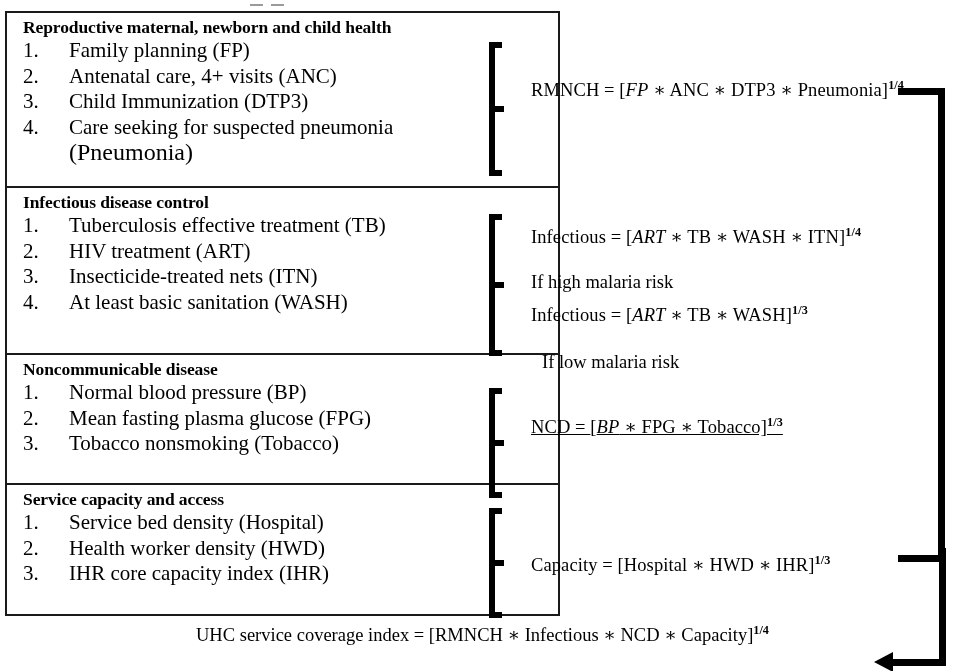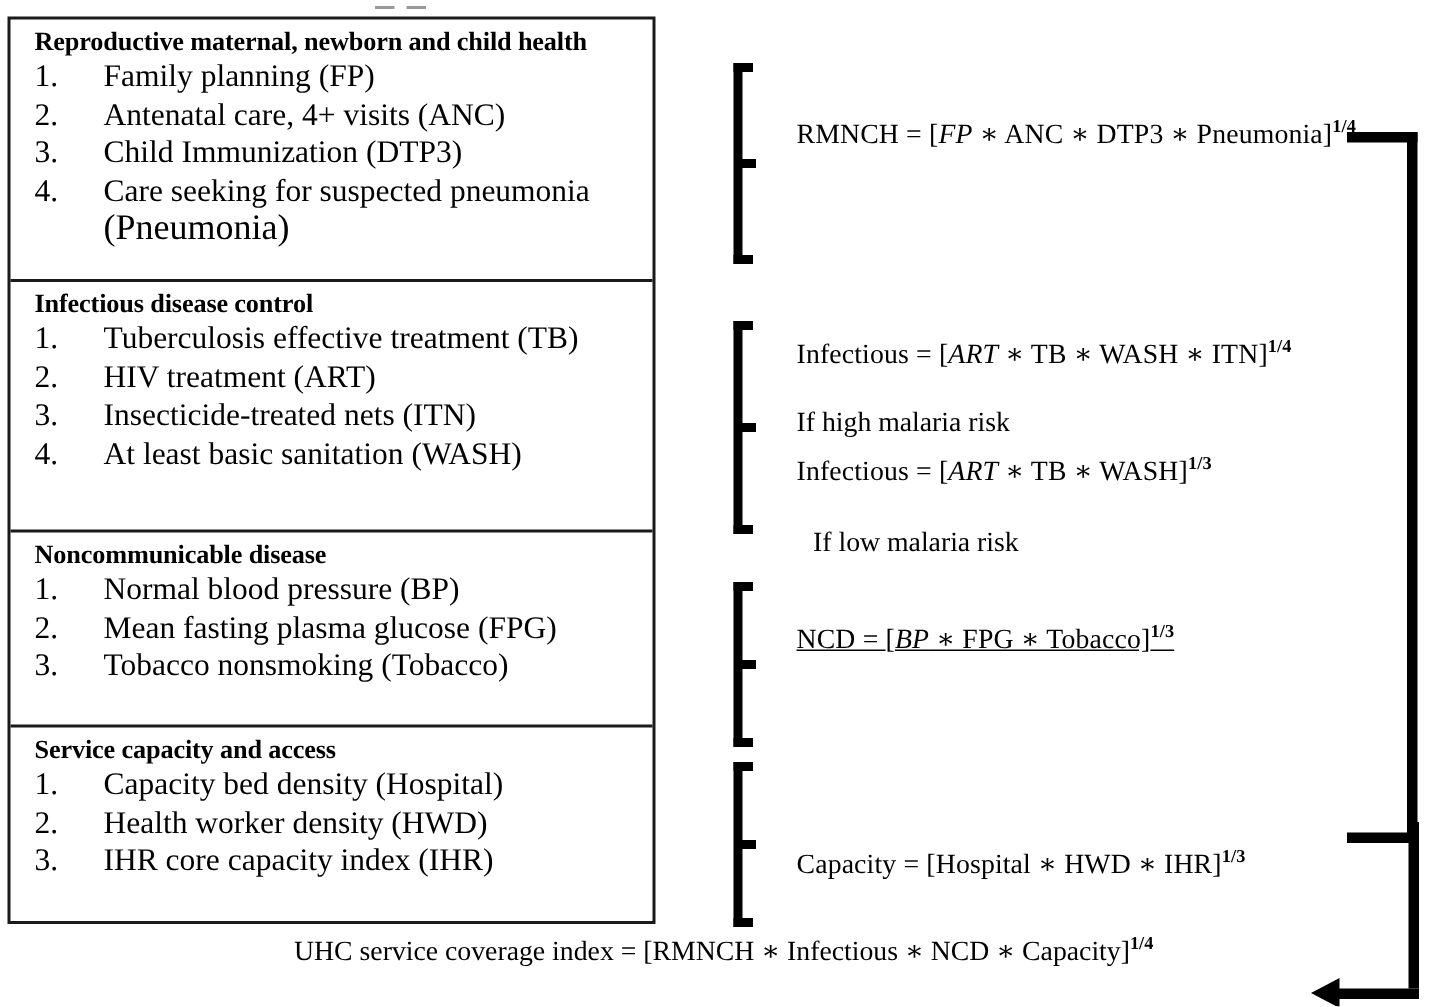--- a/index.html
+++ b/index.html
@@ -25,21 +25,21 @@
     position: absolute;
     height: 2px;
     background: #9a9a9a;
   }
 
   
   #indicator-table {
     position: absolute;
     left: 5px;
     top: 11px;
-    width: 432px;
+    width: 555px;
     height: 605px;
     border: 2px solid #1a1a1a;
     box-sizing: border-box;
     background: #ffffff;
   }
   .domain-block {
     position: relative;
     box-sizing: border-box;
     padding: 3px 0 4px 0;
   }
@@ -281,21 +281,21 @@
           <span class="indicator-text">Tobacco nonsmoking (Tobacco)</span>
         </li>
       </ul>
     </div>
 
     <div class="domain-block" style="height:131px;">
       <div class="domain-title">Service capacity and access</div>
       <ul class="indicator-list">
         <li class="indicator-row">
           <span class="indicator-num">1.</span>
-          <span class="indicator-text">Capacity bed density (Hospital)</span>
+          <span class="indicator-text">Service bed density (Hospital)</span>
         </li>
         <li class="indicator-row">
           <span class="indicator-num">2.</span>
           <span class="indicator-text">Health worker density (HWD)</span>
         </li>
         <li class="indicator-row">
           <span class="indicator-num">3.</span>
           <span class="indicator-text">IHR core capacity index (IHR)</span>
         </li>
       </ul>
@@ -343,21 +343,21 @@
   <div class="formula" style="left:531px; top:303px;">
     <span>Infectious = </span><span>[</span><span class="mathvar">ART</span><span> ∗ TB ∗ WASH]</span><sup>1/3</sup>
   </div>
 
   <div class="note" style="left:531px; top:350px;margin-left:11px;">If low malaria risk</div>
 
   <div class="formula" style="left:531px; top:415px;text-decoration:underline;">
     <span>NCD = </span><span>[</span><span class="mathvar">BP</span><span> ∗ FPG ∗ Tobacco]</span><sup>1/3</sup>
   </div>
 
-  <div class="formula" style="left:531px; top:553px;margin-top:12px;">
+  <div class="formula" style="left:531px; top:553px;">
     <span>Capacity = </span><span>[Hospital ∗ HWD ∗ IHR]</span><sup>1/3</sup>
   </div>
 
   <div id="outer-bracket">
     <div class="ob-arm ob-arm-top"></div>
     <div class="ob-spine"></div>
     <div class="ob-arm ob-arm-bottom"></div>
   </div>
 
   <div id="feedback-arrow">

